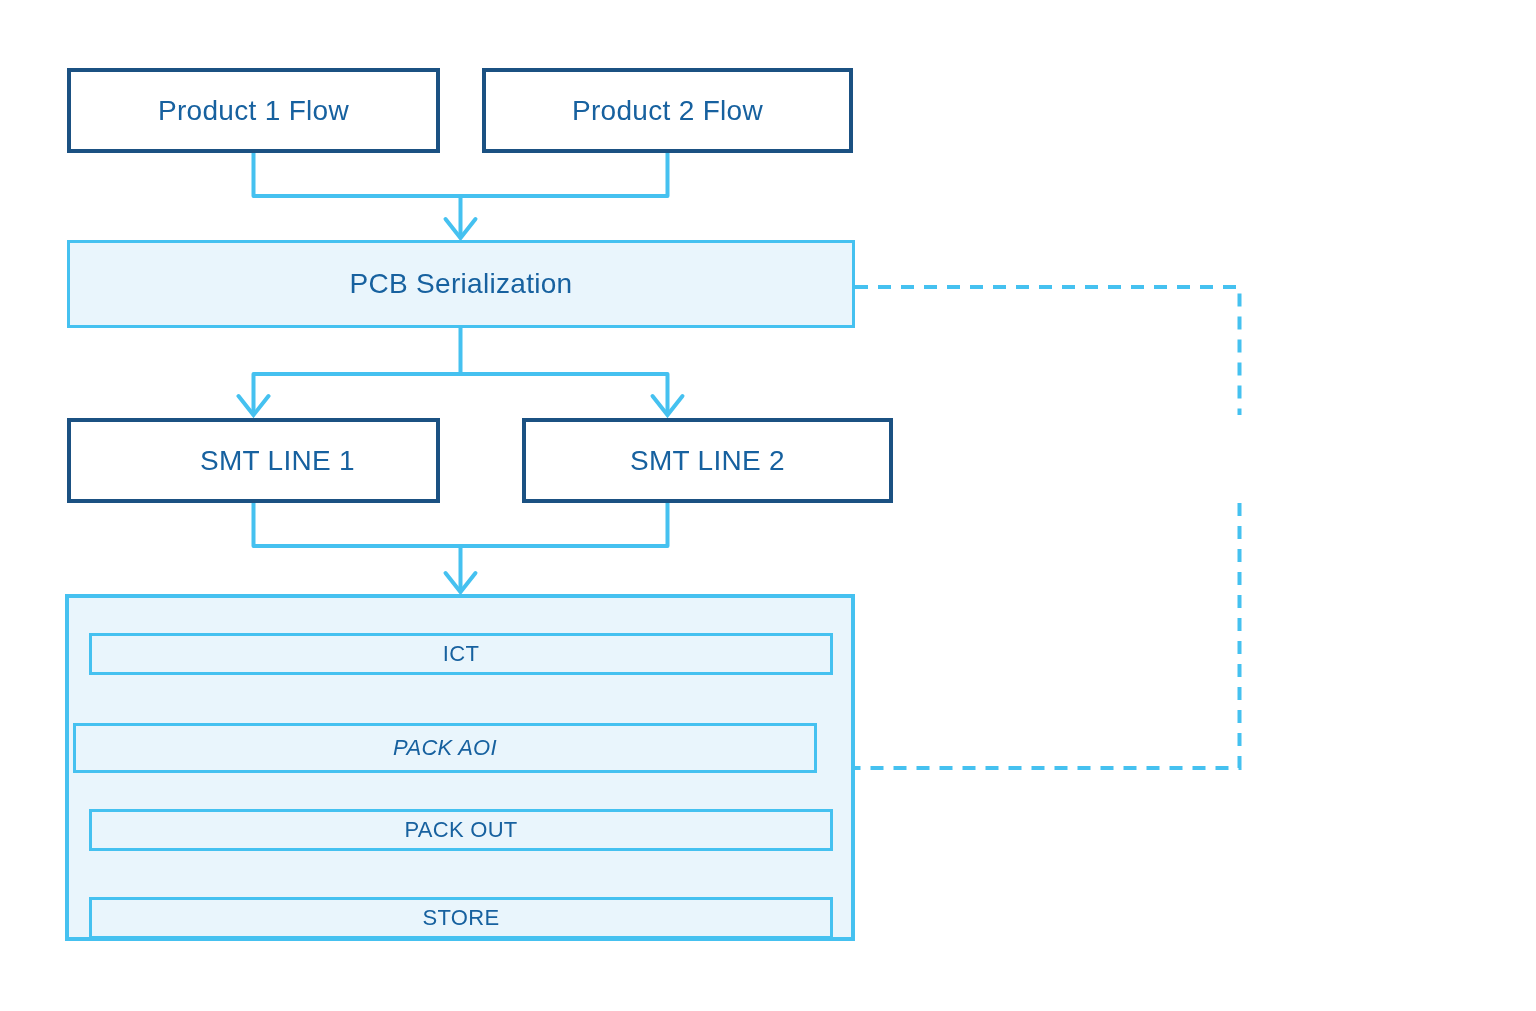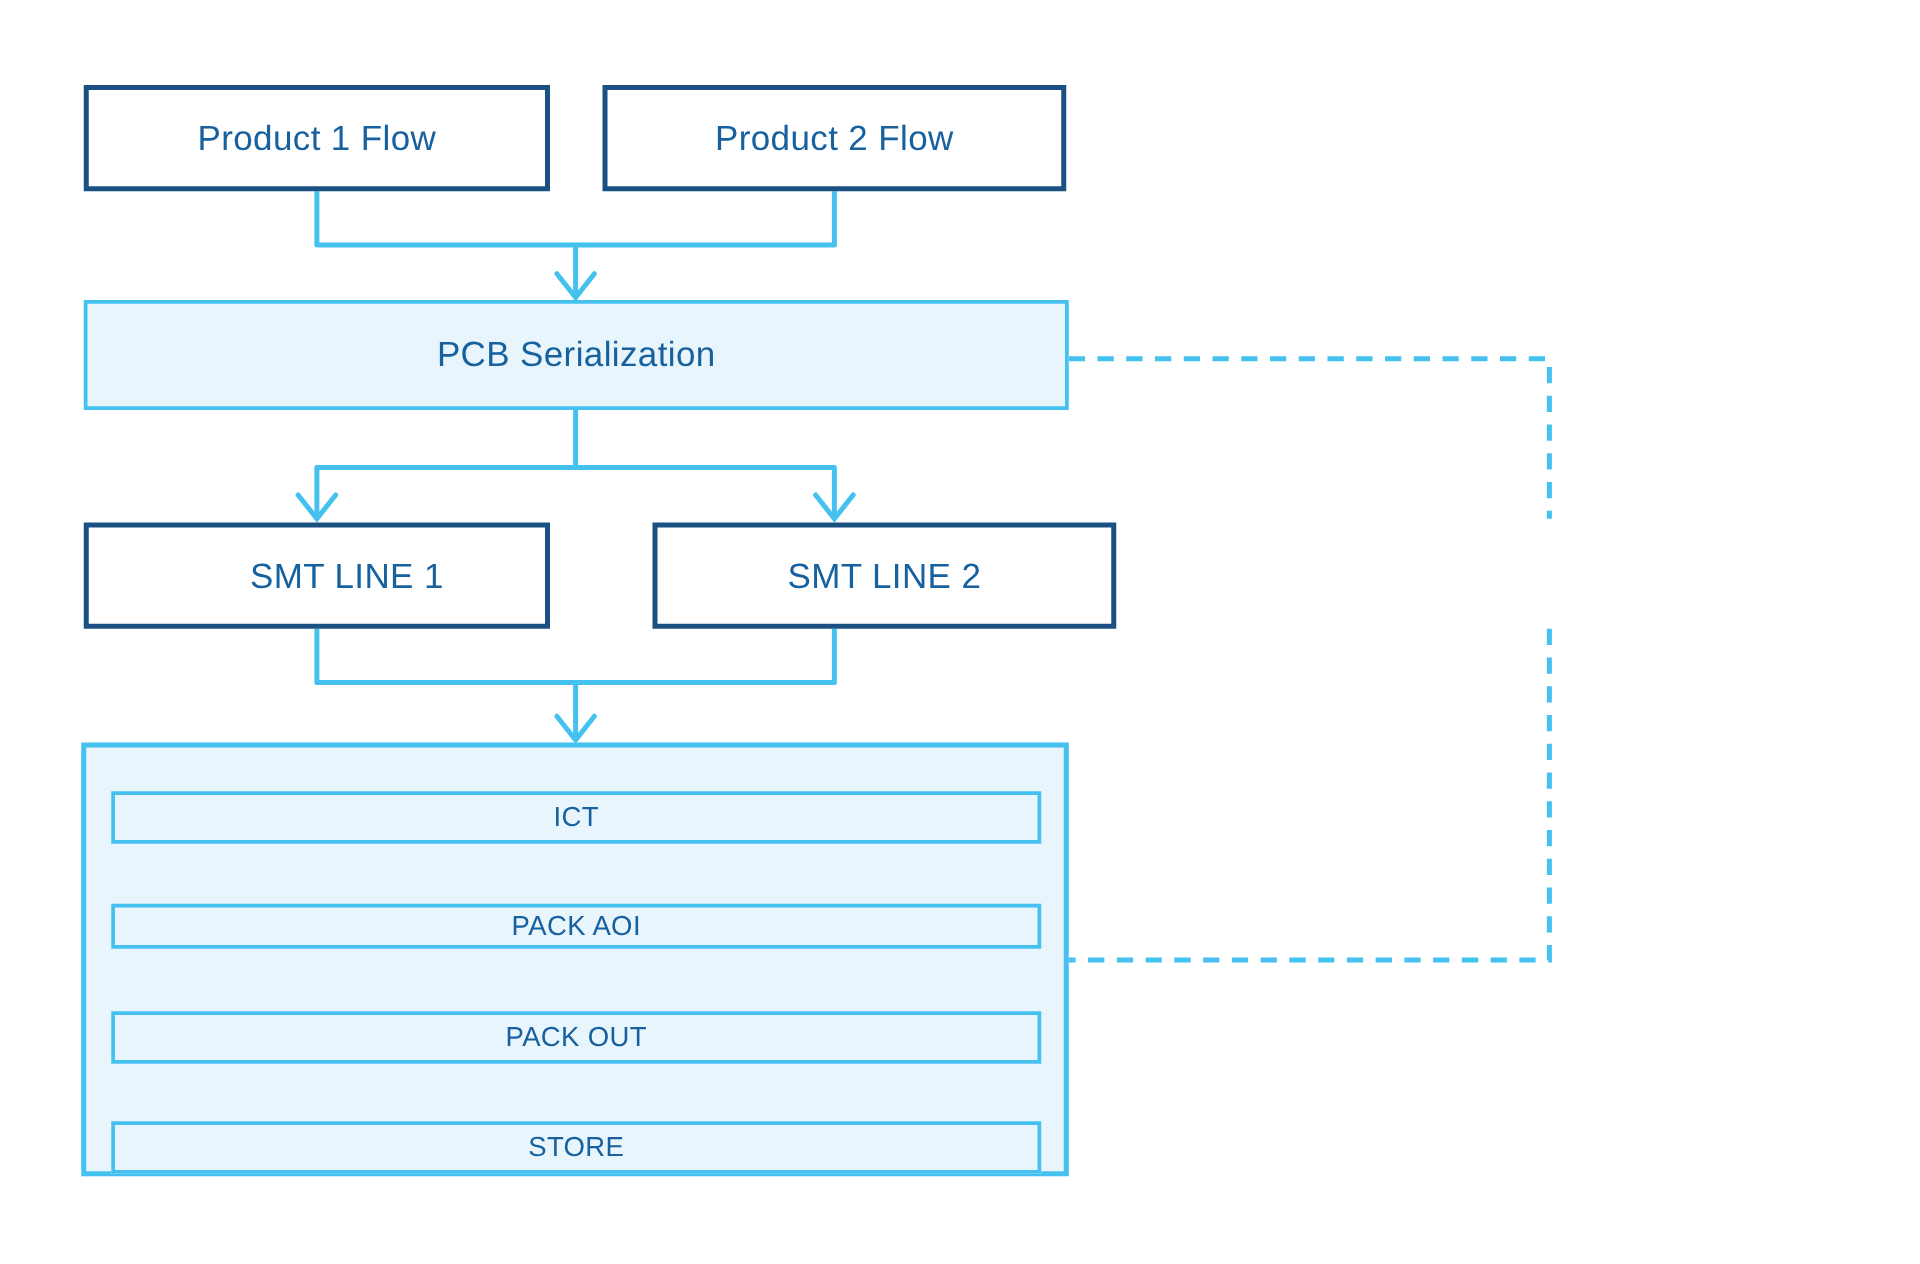--- a/index.html
+++ b/index.html
@@ -133,21 +133,21 @@
   </div>
   <div class="box navy-border" style="left:482px; top:418px; width:371px; height:85px;margin-left:40px;">
     <span>SMT LINE 2</span>
   </div>
 
 
   <div class="group-box" style="left:65px; top:594px; width:790px; height:347px;">
     <div class="step" style="left:20px; top:19px;  width:744px; height:42px;">
       <span>ICT</span>
     </div>
-    <div class="step" style="left:20px; top:109px; width:744px; height:36px;">
+    <div class="step" style="left:4px; top:109px; width:744px; height:50px;font-style:italic;">
       <span>PACK AOI</span>
     </div>
     <div class="step" style="left:20px; top:195px; width:744px; height:42px;">
       <span>PACK OUT</span>
     </div>
     <div class="step" style="left:20px; top:283px; width:744px; height:42px;">
       <span>STORE</span>
     </div>
   </div>
 

